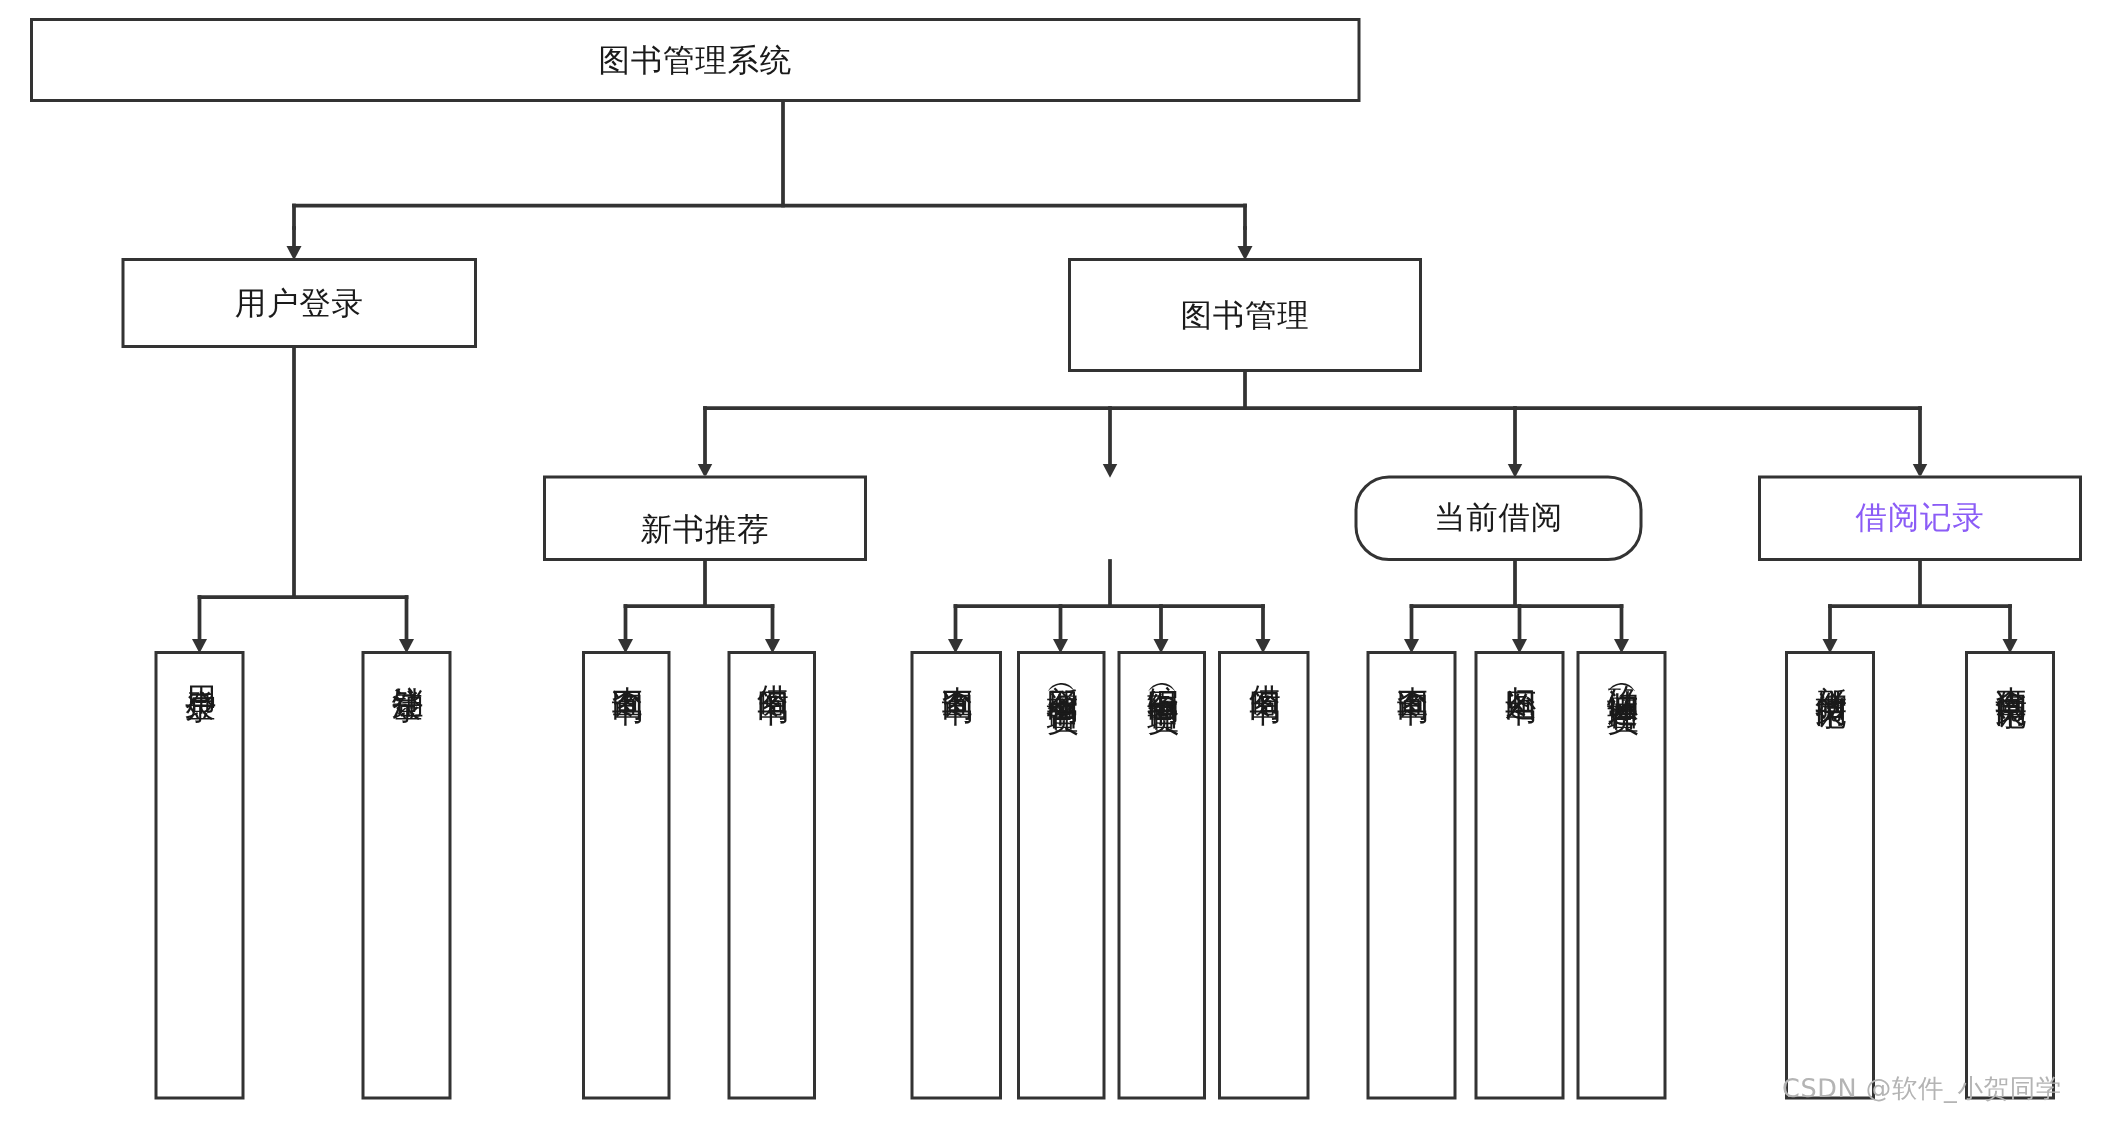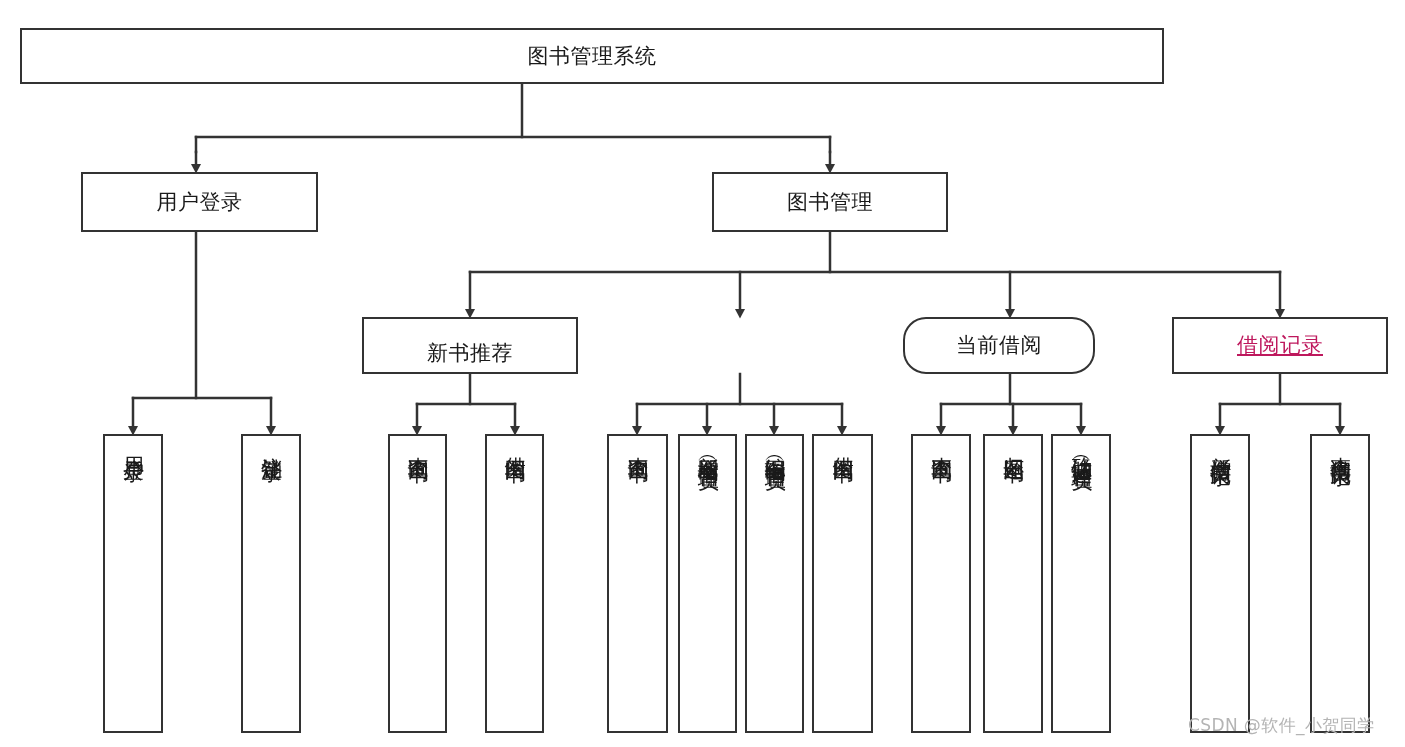--- a/index.html
+++ b/index.html
@@ -121,39 +121,39 @@
       <path d="M1013,404 L1013,427" marker-end="url(#arrow)"></path>
       <path d="M1081,404 L1081,427" marker-end="url(#arrow)"></path>
 
       <path d="M1280,374 L1280,404"></path>
       <path d="M1220,404 L1340,404"></path>
       <path d="M1220,404 L1220,427" marker-end="url(#arrow)"></path>
       <path d="M1340,404 L1340,427" marker-end="url(#arrow)"></path>
     </g>
   </svg>
 
-  <div class="node" style="left: 20px; top: 28px; width: 1144px; height: 56px; border-color: rgb(51, 51, 51); background: rgb(255, 255, 255);">
+  <div class="node" style="left: 20px; top: 12px; width: 887px; height: 56px; border-color: rgb(51, 51, 51); background: rgb(255, 255, 255);">
     <span class="node-label" style="color: rgb(26, 26, 26);">图书管理系统</span>
   </div>
 
   <div class="node" style="left: 81px; top: 172px; width: 237px; height: 60px; border-color: rgb(51, 51, 51); background: rgb(255, 255, 255);">
     <span class="node-label" style="color: rgb(26, 26, 26);">用户登录</span>
   </div>
-  <div class="node" style="left: 712px; top: 172px; width: 236px; height: 60px; border-color: rgb(51, 51, 51); background: rgb(255, 255, 255);">
+  <div class="node" style="left: 712px; top: 172px; width: 236px; height: 76px; border-color: rgb(51, 51, 51); background: rgb(255, 255, 255);">
     <span class="node-label" style="color: rgb(26, 26, 26);">图书管理</span>
   </div>
 
   <div class="node" style="left: 362px; top: 317px; width: 216px; height: 57px; border-color: rgb(51, 51, 51); background: rgb(255, 255, 255);">
     <span class="node-label" style="color: rgb(26, 26, 26); margin-top: 16px;">新书推荐</span>
   </div>
   <div class="node" style="left: 903px; top: 317px; width: 192px; height: 57px; border-color: rgb(51, 51, 51); background: rgb(255, 255, 255); border-radius: 23px;">
     <span class="node-label" style="color: rgb(26, 26, 26);">当前借阅</span>
   </div>
   <div class="node" style="left: 1172px; top: 317px; width: 216px; height: 57px; border-color: rgb(51, 51, 51); background: rgb(255, 255, 255);">
-    <span class="node-label" style="color: #be185d; text-decoration: underline;">借阅记录</span>
+    <span class="node-label" style="color: #8b5cf6;">借阅记录</span>
   </div>
 
   <div class="node vertical" style="left: 103px; top: 434px; width: 60px; height: 299px; border-color: rgb(51, 51, 51); background: rgb(255, 255, 255);">
     <span class="node-label" style="color: rgb(26, 26, 26);">用户登录</span>
   </div>
   <div class="node vertical" style="left: 241px; top: 434px; width: 60px; height: 299px; border-color: rgb(51, 51, 51); background: rgb(255, 255, 255);">
     <span class="node-label" style="color: rgb(26, 26, 26);">注销登录</span>
   </div>
   <div class="node vertical" style="left: 388px; top: 434px; width: 59px; height: 299px; border-color: rgb(51, 51, 51); background: rgb(255, 255, 255);">
     <span class="node-label" style="color: rgb(26, 26, 26);">查询图书</span>

